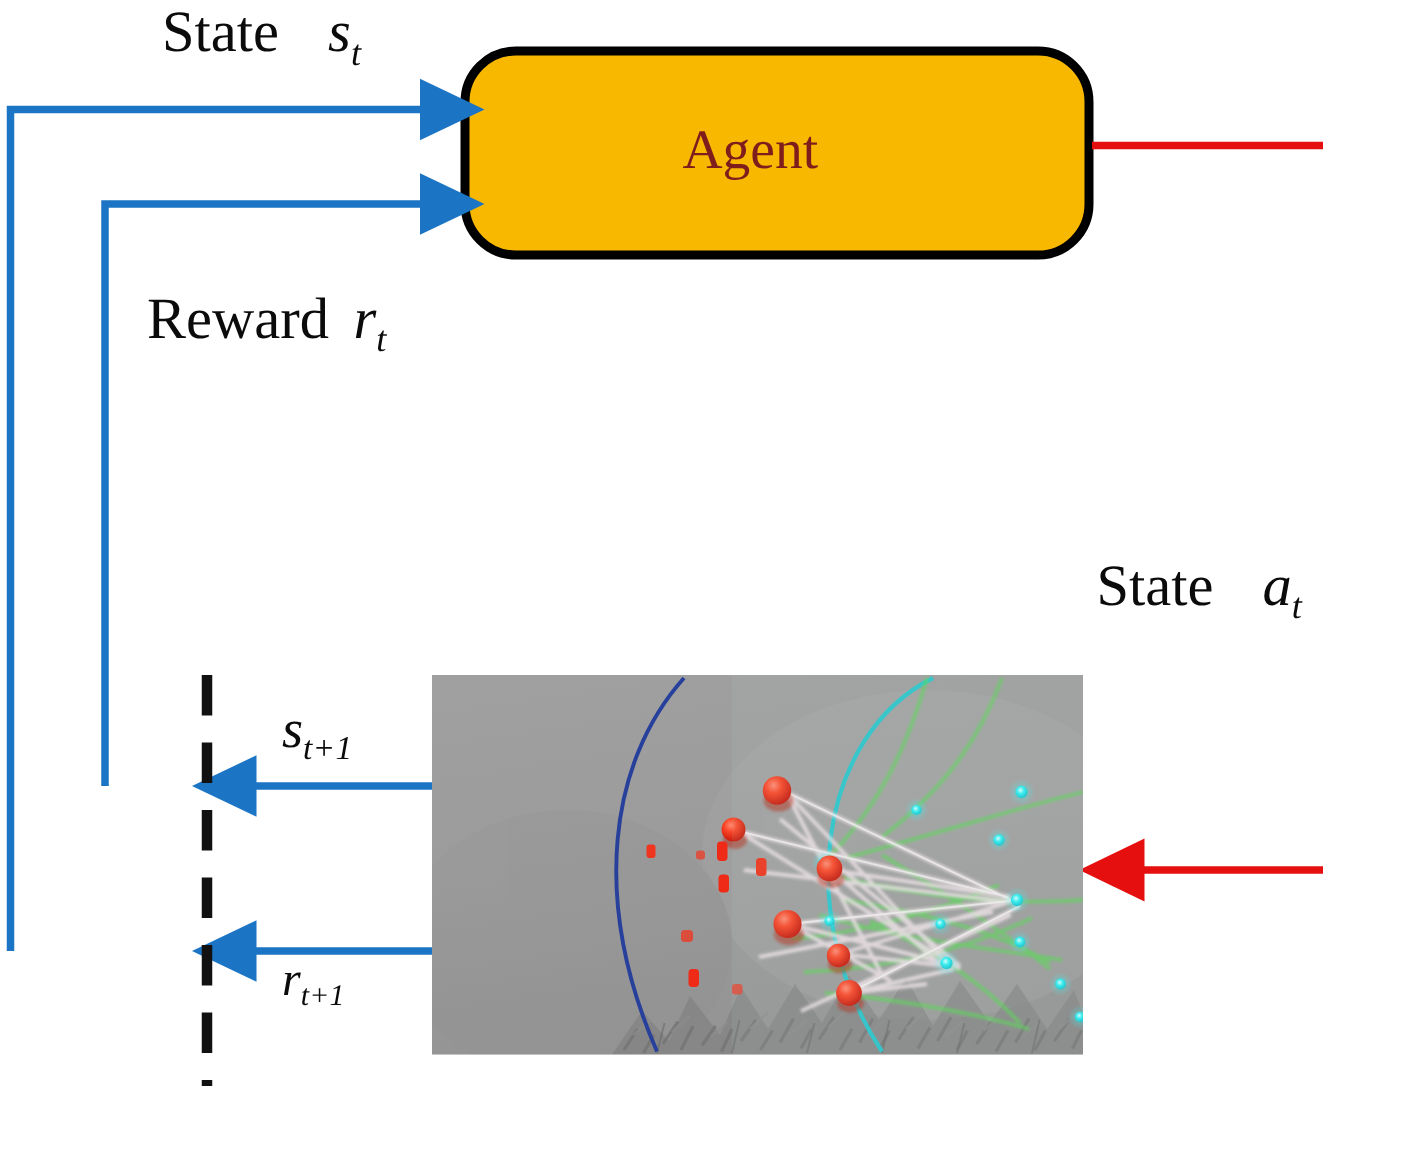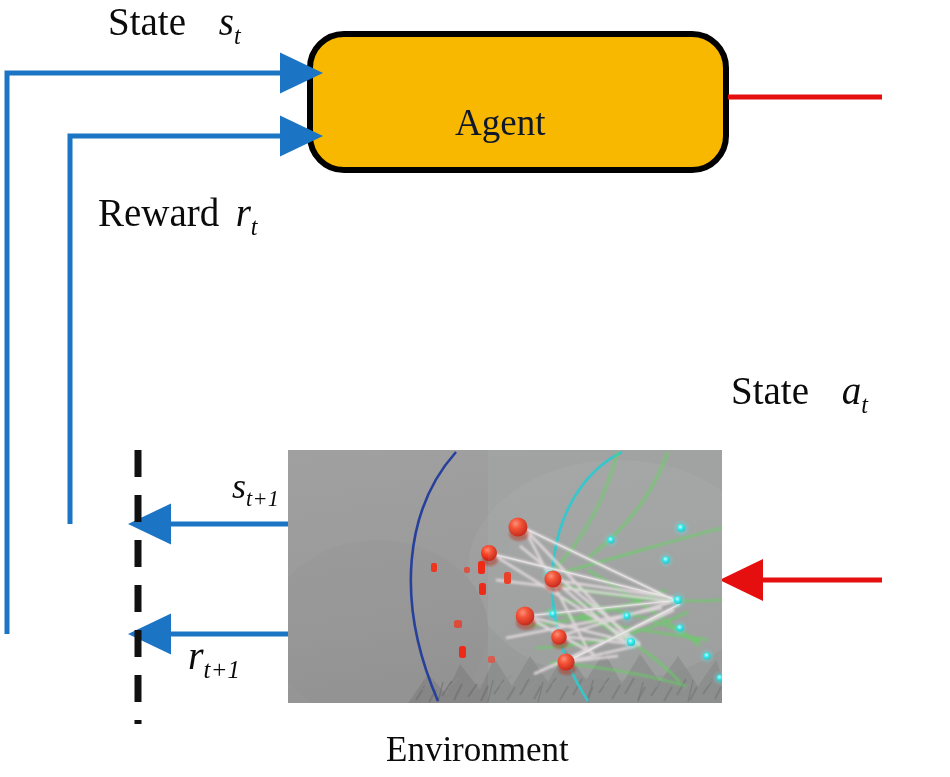--- a/index.html
+++ b/index.html
@@ -43,24 +43,24 @@
     vertical-align: baseline;
     position: relative;
     top: 0.36em;
     letter-spacing: 0.2px;
   }
   .lbl .gap { display: inline-block; width: 0.42em; }
 
   #label-state    { left: 108px; top: 2px;   font-size: 39px; }
   #label-reward   { left: 98px;  top: 157px; font-size: 39px; margin-top: 36px; }
   #label-action   { left: 731px; top: 371px; font-size: 39px; }
-  #label-s-next   { left: 188px; top: 468px; font-size: 36px; margin-left: 44px; }
-  #label-r-next   { left: 188px; top: 636px; font-size: 40px; }
+  #label-s-next   { left: 188px; top: 468px; font-size: 36px; }
+  #label-r-next   { left: 188px; top: 636px; font-size: 32px; }
   #label-environment { left: 386px; top: 732px; font-size: 35px; }
-  #label-agent    { left: 455px; top: 82px;  font-size: 37px; color: #0f172a; margin-top: 22px; }
+  #label-agent    { left: 455px; top: 82px;  font-size: 37px; color: #7f1d1d; }
 
   
   #env-scene {
     position: absolute;
     left: 288px;
     top: 450px;
     width: 434px;
     height: 253px;
     overflow: hidden;
     background: #9a9a9a;
@@ -332,15 +332,14 @@
   <div class="lbl" id="label-s-next">
     <span class="it">s</span><span class="sub">t+1</span>
   </div>
 
   <div class="lbl" id="label-r-next">
     <span class="it">r</span><span class="sub">t+1</span>
   </div>
 
   <div class="lbl" id="label-agent">Agent</div>
 
-  <div class="lbl" id="label-environment">Environment</div>
 
 </div>
 
 </body></html>

